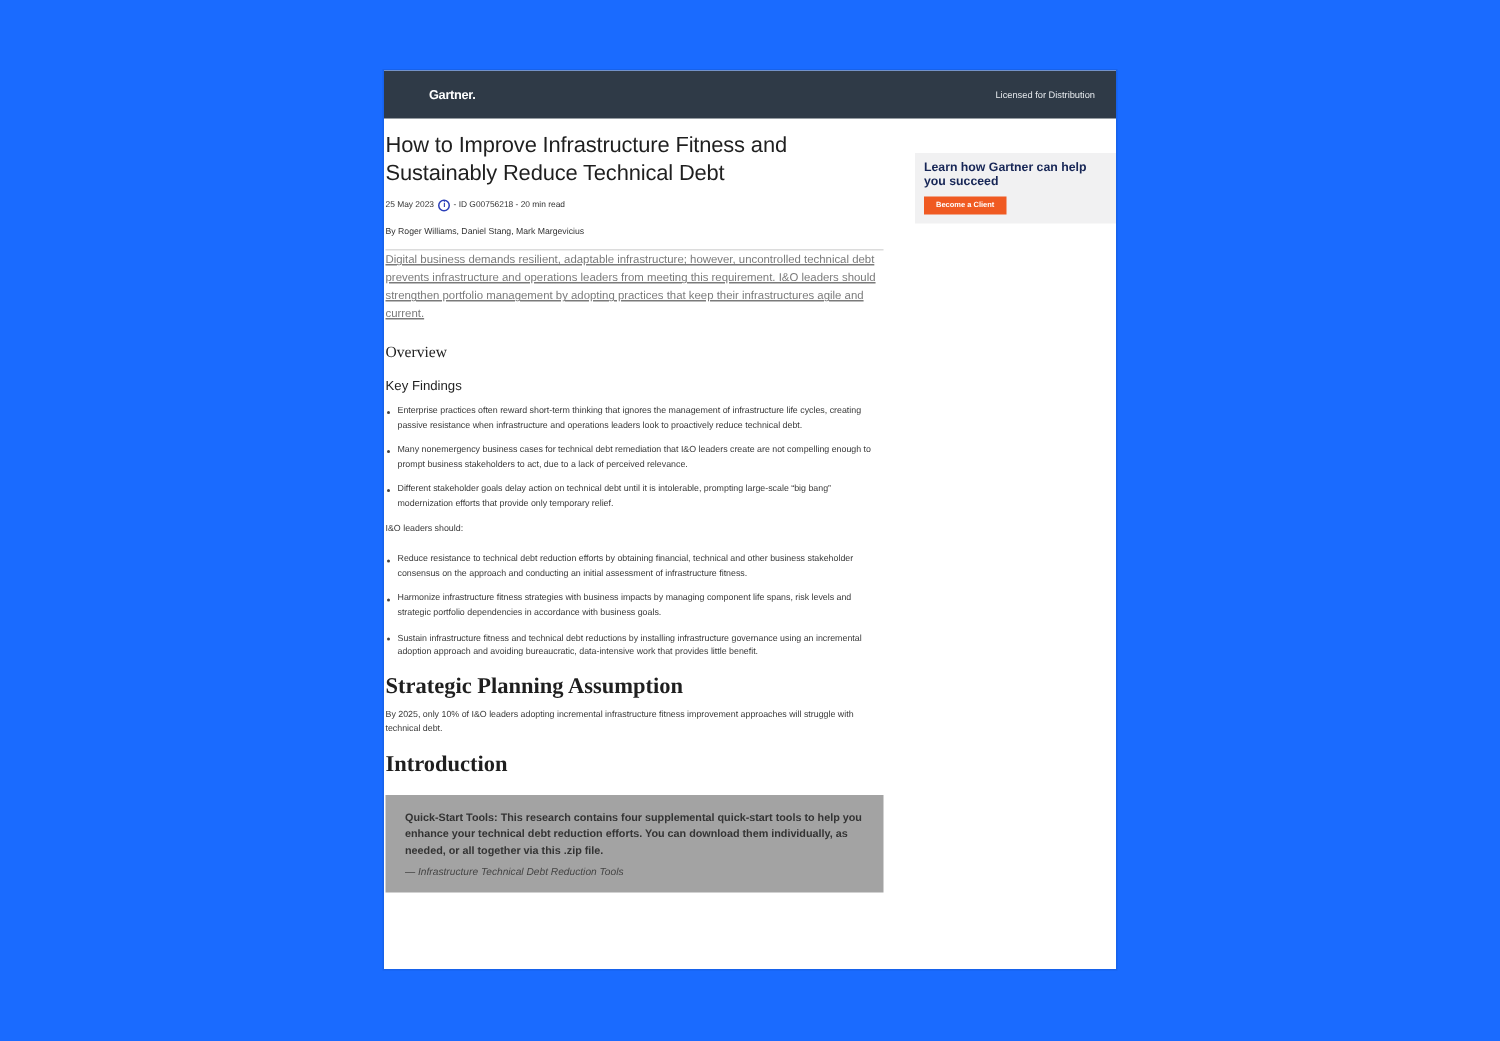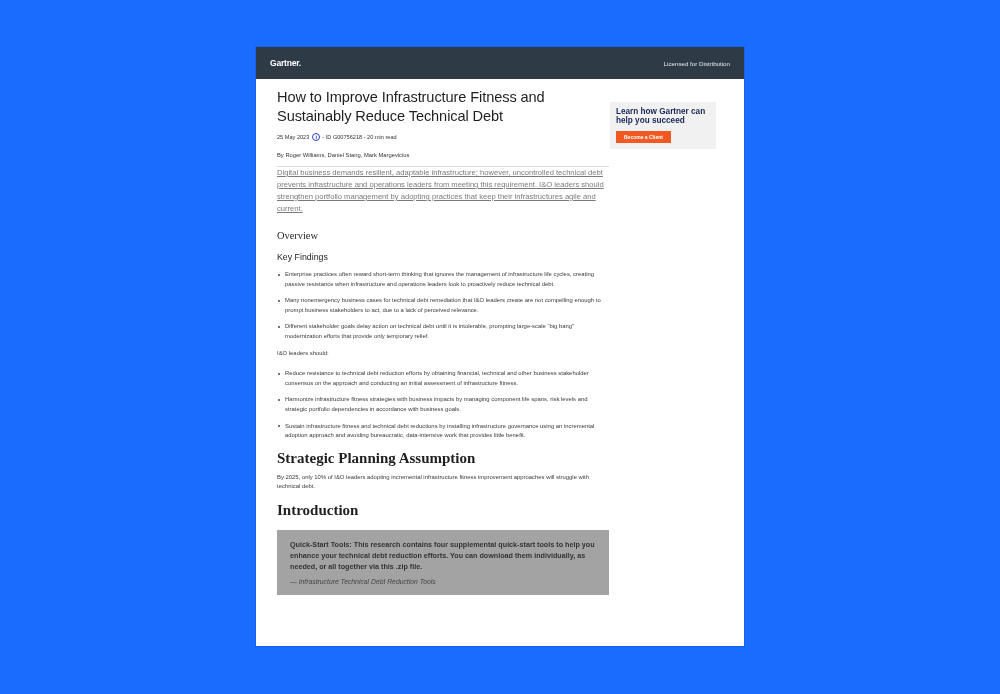--- a/index.html
+++ b/index.html
@@ -5,26 +5,26 @@
     * { box-sizing: border-box; margin: 0; padding: 0; }
     html, body { width: 1000px; height: 694px; overflow: hidden; }
     body { background: #1a6bff; font-family: "Liberation Sans", sans-serif; position: relative; }
     .card {
       position: absolute; left: 256px; top: 47px; width: 488px; height: 599px;
       background: #ffffff; overflow: hidden;
       box-shadow: 0 0 0 1px rgba(0,0,0,0.08);
     }
     .topbar {
       height: 32px; background: #2f3a47; display: flex; align-items: center;
-      justify-content: space-between; padding: 0 14px 0 14px;
+      justify-content: space-between; padding: 0 14px 0 30px;
     }
     .logo { color: #ffffff; font-weight: bold; font-size: 8.5px; letter-spacing: -0.2px; }
     .licensed { color: #e6e9ed; font-size: 6.2px; }
-    .main { position: absolute; left: 21px; top: 32px; width: 332px; }
-    .side { position: absolute; left: 354px; top: 55px; width: 106px; }
+    .main { position: absolute; left: 1px; top: 32px; width: 332px; }
+    .side { position: absolute; left: 354px; top: 55px; width: 135px; }
     h1 { font-weight: normal; font-size: 14.6px; line-height: 19px; color: #1f1f1f; margin-top: 9px; letter-spacing: -0.1px; }
     .meta { display: flex; align-items: center; font-size: 5.6px; color: #333; margin-top: 7px; }
     .info-icon {
       display: inline-flex; width: 8px; height: 8px; border: 1px solid #2b3fb8; border-radius: 50%;
       color: #2b3fb8; font-size: 5.5px; font-weight: bold; align-items: center; justify-content: center;
       margin: 0 2px 0 3px;
     }
     .authors { font-size: 5.8px; color: #333; margin-top: 11px; }
     .rule { height: 1px; background: #dcdcdc; margin-top: 8px; }
     .summary { font-size: 7.6px; line-height: 12px; color: #7a7a7a; margin-top: 0; text-decoration: underline; }

